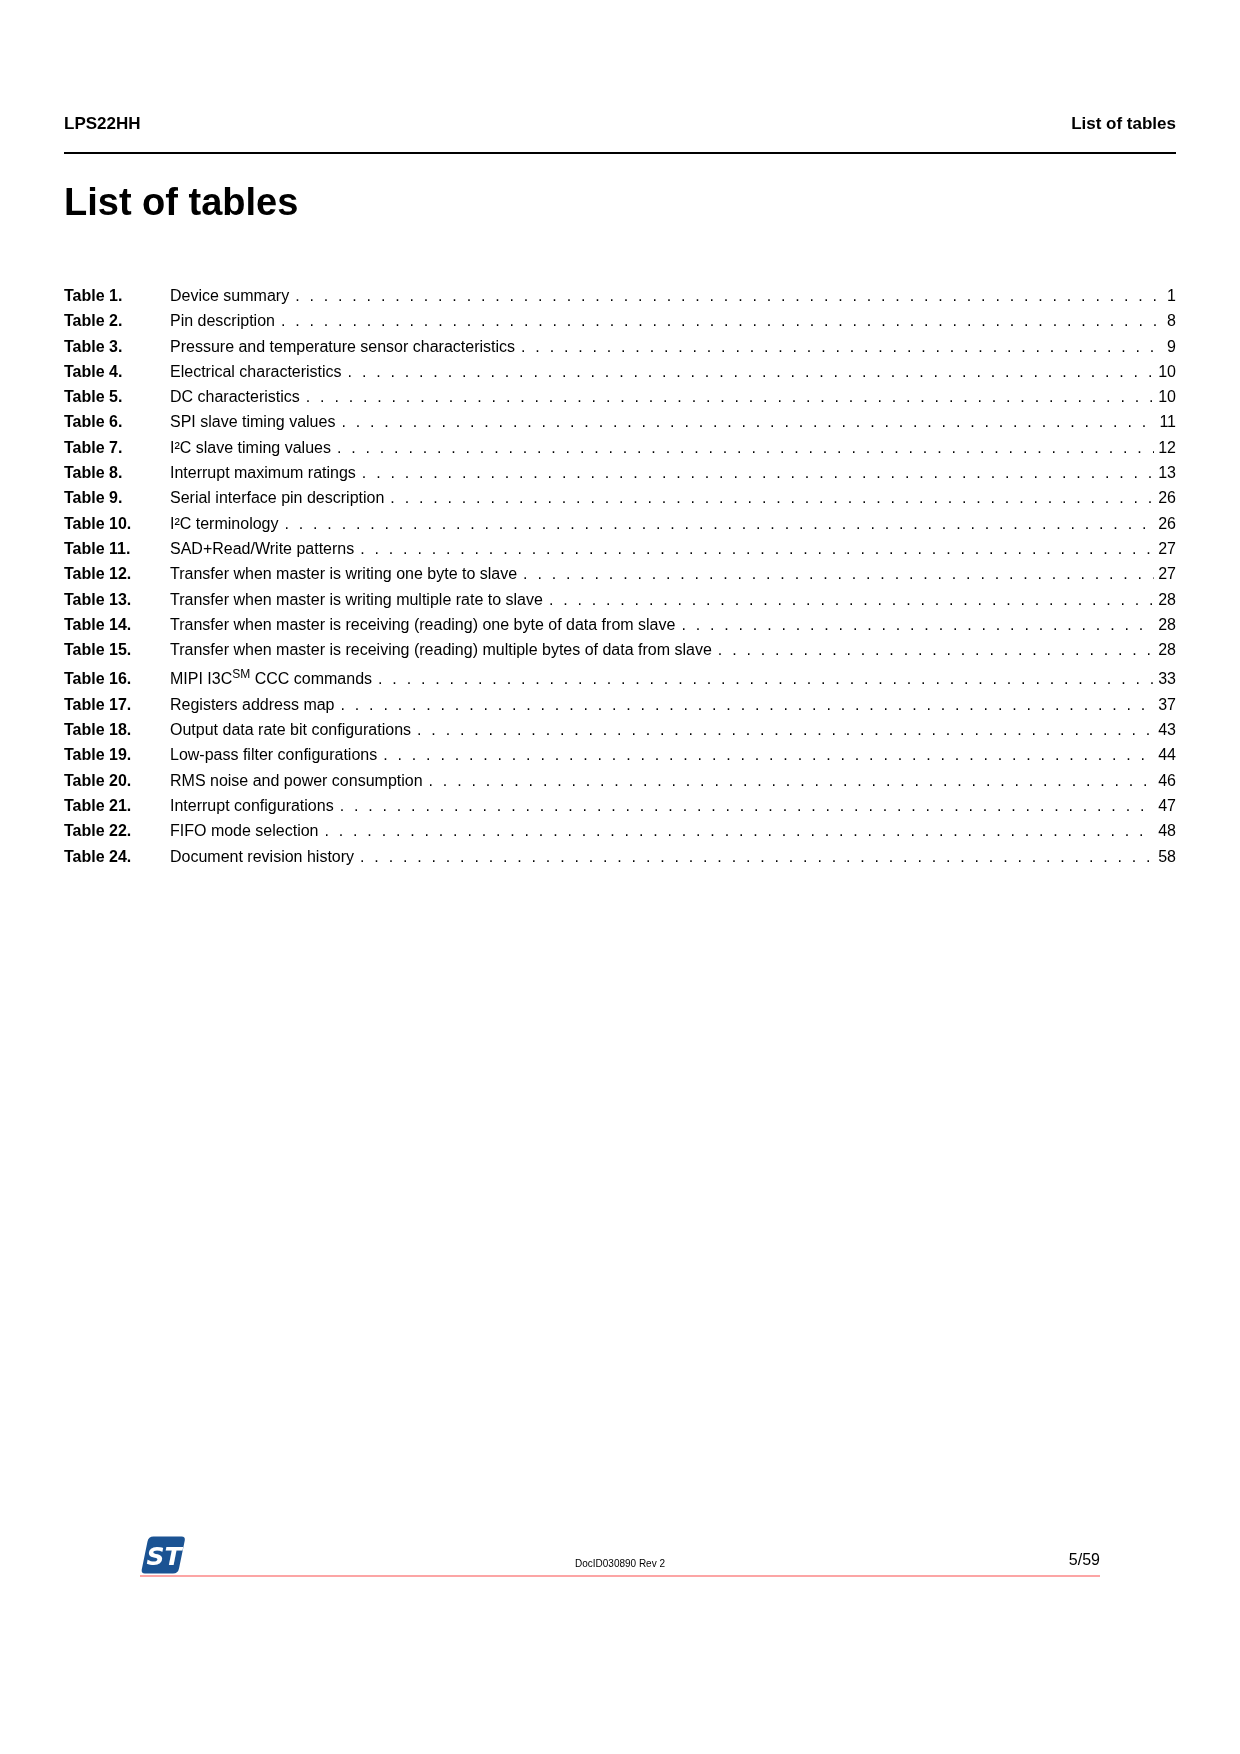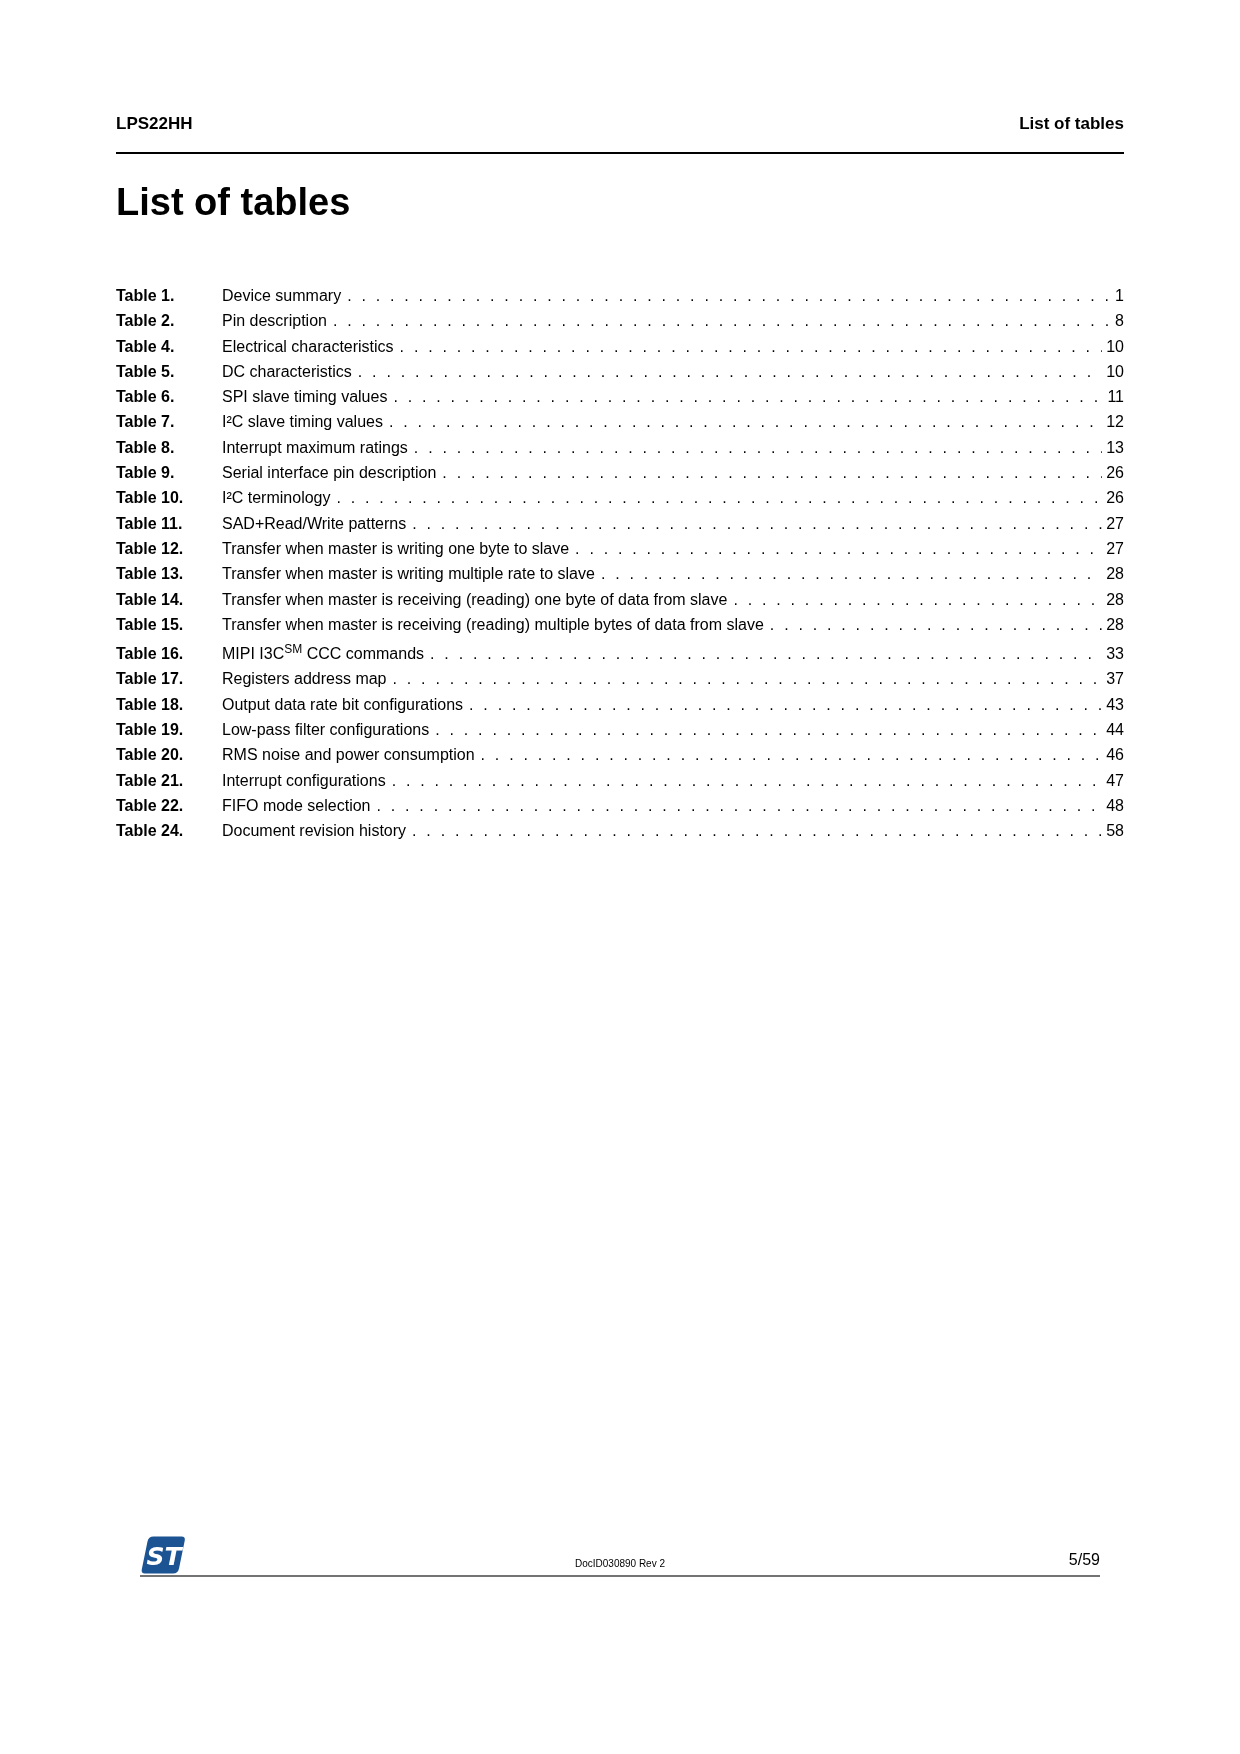--- a/index.html
+++ b/index.html
@@ -4,21 +4,21 @@
 <style>
   html, body { margin: 0; padding: 0; }
   body {
     width: 1240px; height: 1754px;
     background: #ffffff;
     color: #000000;
     font-family: "Liberation Sans", "DejaVu Sans", sans-serif;
     position: relative;
     overflow: hidden;
   }
-  .page { padding: 0 116px; position: relative; }
+  .page { padding: 0 64px; position: relative; }
 
   
   .header {
     padding-top: 114px;
     padding-bottom: 18px;
     border-bottom: 2px solid #000;
     display: flex;
     justify-content: space-between;
     align-items: flex-end;
     font-size: 17px;
@@ -66,21 +66,21 @@
     text-align: right;
   }
 
   
   .footer {
     position: absolute;
     left: 140px;
     right: 140px;
     top: 1535px;
     height: 40px;
-    border-bottom: 2px solid #737373;
+    border-bottom: 2px solid #fca5a5;
     display: flex;
     align-items: flex-end;
   }
   .footer-left  { flex: 0 0 220px; }
   .footer-center{ flex: 1 1 auto; text-align: center; font-size: 10px; padding-bottom: 6px; }
   .footer-right { flex: 0 0 220px; text-align: right; font-size: 16px; padding-bottom: 6px; }
   .st-logo { display: block; }
 </style>
 </head>
 <body>
@@ -102,20 +102,26 @@
       <span class="toc-page">1</span>
     </div>
 
     <div class="toc-row">
       <span class="toc-label">Table 2.</span>
       <span class="toc-title"><span>Pin description</span><span></span></span>
       <span class="leader"></span>
       <span class="toc-page">8</span>
     </div>
 
+    <div class="toc-row">
+      <span class="toc-label">Table 3.</span>
+      <span class="toc-title"><span>Pressure and temperature sensor characteristics</span><span></span></span>
+      <span class="leader"></span>
+      <span class="toc-page">9</span>
+    </div>
 
     <div class="toc-row">
       <span class="toc-label">Table 4.</span>
       <span class="toc-title"><span>Electrical characteristics</span><span></span></span>
       <span class="leader"></span>
       <span class="toc-page">10</span>
     </div>
 
     <div class="toc-row">
       <span class="toc-label">Table 5.</span>

